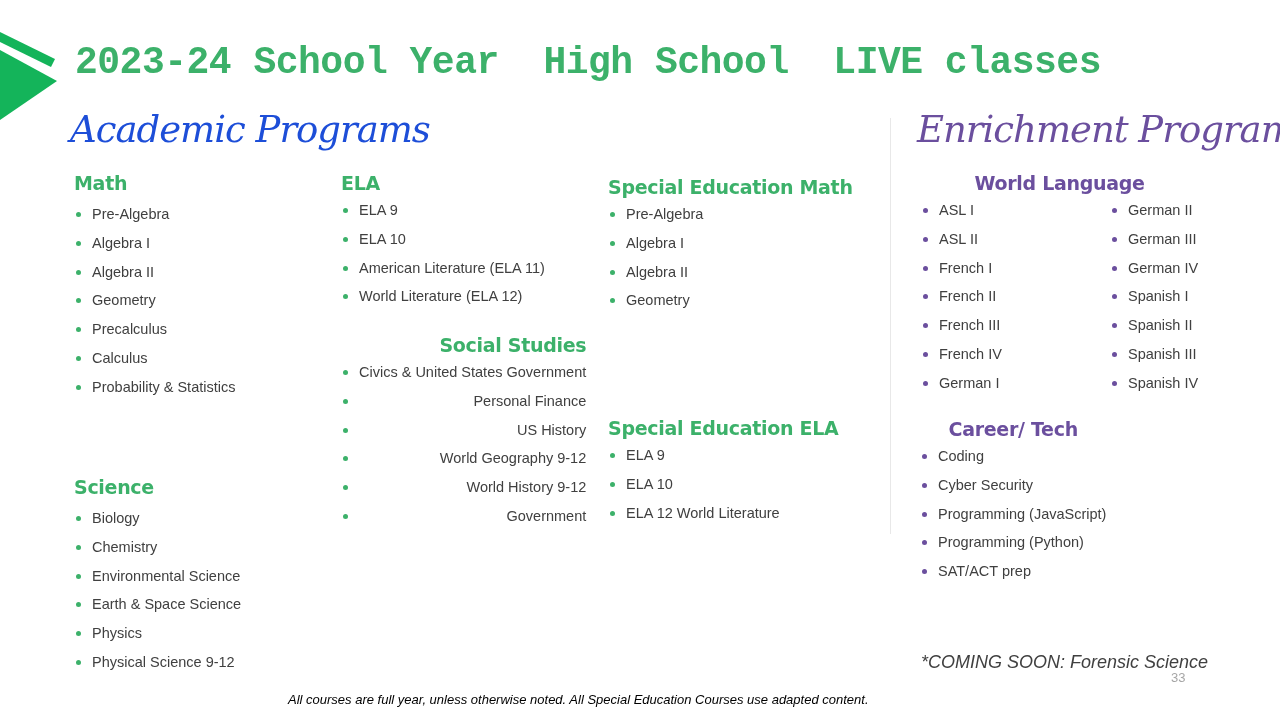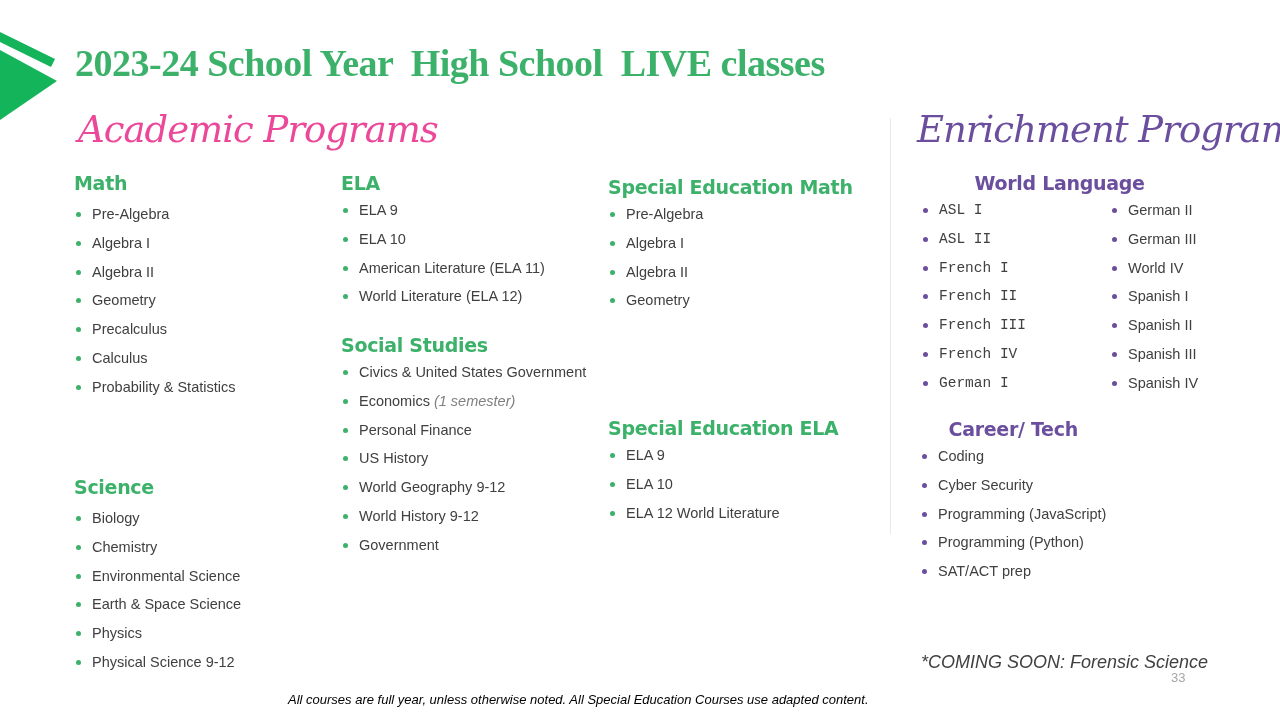--- a/index.html
+++ b/index.html
@@ -5,29 +5,29 @@
     html, body { margin: 0; padding: 0; }
     body {
       width: 1280px; height: 720px; overflow: hidden; position: relative;
       background: #ffffff;
       font-family: "Liberation Sans", "DejaVu Sans", sans-serif;
       color: #404040;
     }
     .logo { position: absolute; left: 0; top: 32px; width: 60px; height: 90px; }
     .title {
       position: absolute; left: 75px; top: 38px;
-      font-family: Liberation Serif, serif; font-weight: bold;
+      font-family: Liberation Mono, monospace; font-weight: bold;
       font-size: 38px; letter-spacing: -0.5px; color: #3cb16a; white-space: pre;
       line-height: 50px;
     }
     .script {
       position: absolute; font-family: "DejaVu Serif", serif; font-style: italic;
       font-size: 37px; line-height: 44px; letter-spacing: -1px; white-space: nowrap;
     }
-    .script.green { left: 70px; top: 108px; color: #ec4899; margin-left: 8px; }
+    .script.green { left: 70px; top: 108px; color: #1d4ed8; }
     .script.purple { left: 917px; top: 108px; color: #6b4f9e; }
     .divider { position: absolute; left: 890px; top: 118px; width: 1px; height: 416px; background: #e8e8e8; }
     .section { position: absolute; }
     .sec-head {
       font-family: "DejaVu Sans", sans-serif; font-weight: bold; font-size: 19px;
       line-height: 26px; margin-bottom: 4px; white-space: nowrap; letter-spacing: -0.3px;
     }
     .green-h { color: #3cb16a; }
     .purple-h { color: #6b4f9e; text-align: center; }
     ul { list-style: none; margin: 0; padding: 0; }
@@ -94,25 +94,24 @@
 <div class="section" style="left:341px; top:170px;">
   <div class="sec-head green-h" style="margin-bottom:0">ELA</div>
   <ul class="g">
     <li><span class="dot"></span><span>ELA 9</span></li>
     <li><span class="dot"></span><span>ELA 10</span></li>
     <li><span class="dot"></span><span>American Literature (ELA 11)</span></li>
     <li><span class="dot"></span><span>World Literature (ELA 12)</span></li>
   </ul>
 </div>
 
-<div class="section" style="left:341px; top:332px;">
+<div class="section" style="left:341px; top:332px;text-align:right;">
   <div class="sec-head green-h" style="margin-bottom:0">Social Studies</div>
   <ul class="g">
     <li><span class="dot"></span><span>Civics &amp; United States Government</span></li>
-    <li><span class="dot"></span><span>Economics</span> <em>(1 semester)</em></li>
     <li><span class="dot"></span><span>Personal Finance</span></li>
     <li><span class="dot"></span><span>US History</span></li>
     <li><span class="dot"></span><span>World Geography 9-12</span></li>
     <li><span class="dot"></span><span>World History 9-12</span></li>
     <li><span class="dot"></span><span>Government</span></li>
   </ul>
 </div>
 
 <div class="section" style="left:608px; top:174px;">
   <div class="sec-head green-h" style="margin-bottom:0">Special Education Math</div>
@@ -129,33 +128,33 @@
   <ul class="g">
     <li><span class="dot"></span><span>ELA 9</span></li>
     <li><span class="dot"></span><span>ELA 10</span></li>
     <li><span class="dot"></span><span>ELA 12 World Literature</span></li>
   </ul>
 </div>
 
 <div class="section" style="left:921px; top:170px;">
   <div class="sec-head purple-h" style="margin-bottom:0">World Language</div>
   <div style="display:flex;">
-    <ul class="p" style="width:189px;font-family:Liberation Mono, monospace;">
+    <ul class="p" style="width:189px;">
       <li><span class="dot"></span><span>ASL I</span></li>
       <li><span class="dot"></span><span>ASL II</span></li>
       <li><span class="dot"></span><span>French I</span></li>
       <li><span class="dot"></span><span>French II</span></li>
       <li><span class="dot"></span><span>French III</span></li>
       <li><span class="dot"></span><span>French IV</span></li>
       <li><span class="dot"></span><span>German I</span></li>
     </ul>
     <ul class="p">
       <li><span class="dot"></span><span>German II</span></li>
       <li><span class="dot"></span><span>German III</span></li>
-      <li><span class="dot"></span><span>World IV</span></li>
+      <li><span class="dot"></span><span>German IV</span></li>
       <li><span class="dot"></span><span>Spanish I</span></li>
       <li><span class="dot"></span><span>Spanish II</span></li>
       <li><span class="dot"></span><span>Spanish III</span></li>
       <li><span class="dot"></span><span>Spanish IV</span></li>
     </ul>
   </div>
 </div>
 
 <div class="section" style="left:920px; top:416px;">
   <div class="sec-head purple-h" style="margin-bottom:0">Career/ Tech</div>

